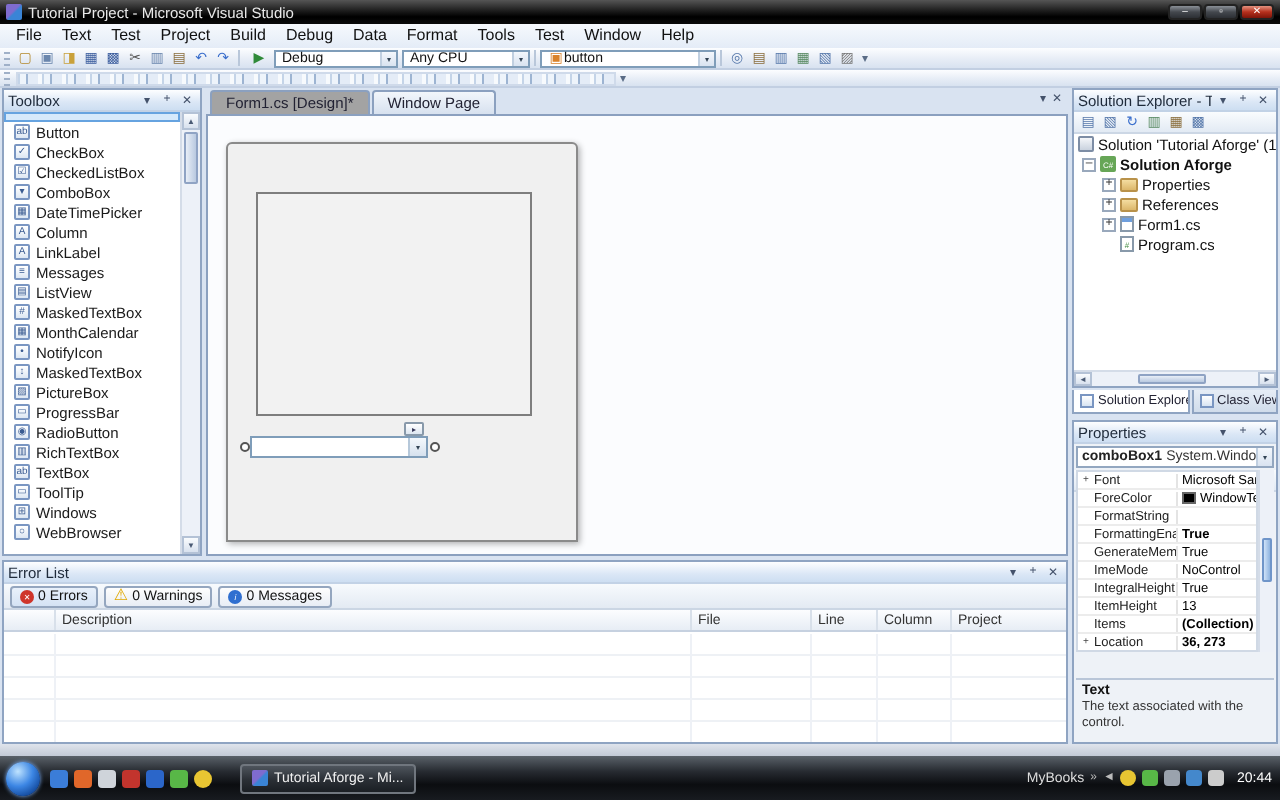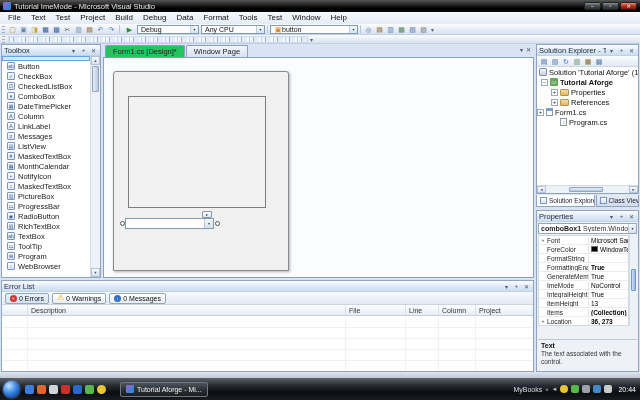--- a/index.html
+++ b/index.html
@@ -60,21 +60,21 @@
   border:1px solid #b4c2d6;display:flex;align-items:center;justify-content:center;font-size:4px;color:#4a5a74}
 .sbtn.up{top:0}.sbtn.dn{bottom:0}
 .sthumb{position:absolute;left:1px;width:7px;border:1px solid #8fa3c4;border-radius:1px;
   background:linear-gradient(90deg,#e8eef7,#b9c9e0)}
 
 
 .designer{position:absolute;left:103px;top:44px;width:431px;height:234px}
 .tabstrip{position:absolute;left:0;top:0;right:0;height:13px;display:flex;align-items:flex-end;padding-left:2px}
 .dtab{height:12px;padding:0 7px;display:flex;align-items:center;border:1px solid #8ba0bf;border-bottom:none;
   border-radius:2px 2px 0 0;background:linear-gradient(#f2f6fb,#d7e1ef);margin-right:1px;font-size:7.5px;color:#223}
-.dtab.active{background:#22c55e;position:relative;z-index:2}
+.dtab.active{background:#a3a3a3;position:relative;z-index:2}
 .tabicos{position:absolute;right:3px;top:2px;display:flex;gap:3px;font-size:6px;color:#44526b}
 .canvas{position:absolute;left:0;top:13px;right:0;bottom:0;background:#fbfcfe;border:1px solid #8ba0bf}
 .form1{position:absolute;left:9px;top:13px;width:176px;height:200px;background:#f0f0f0;
   border:1px solid #8a8a8a;border-radius:3px 3px 0 0;box-shadow:1px 1px 3px rgba(0,0,0,.3)}
 .formtb{height:13px;background:linear-gradient(#fefefe,#dcdcdc 60%,#cfcfcf);border-bottom:1px solid #b5b5b5;
   border-radius:2px 2px 0 0;display:flex;align-items:center;gap:3px;padding:0 3px}
 .fico{width:8px;height:8px;border-radius:1px;background:linear-gradient(135deg,#6f9fdd 55%,#d8b13e 55%)}
 .ftitle{flex:1;font-size:7.5px;color:#222;white-space:nowrap;overflow:hidden}
 .fbtn{width:13px;height:8px;border:1px solid #9a9a9a;border-radius:2px;background:linear-gradient(#fbfbfb,#dadada);
   display:flex;align-items:center;justify-content:center;font-size:5px;color:#444}
@@ -179,21 +179,21 @@
 .trayico{width:8px;height:8px;border-radius:2px}
 .clock{color:#fff;font-size:7px;margin-left:3px}
 </style>
 </head>
 <body>
 
 <div id="screen" class="nosel">
 
   <div class="titlebar">
     <span class="appico"></span>
-    <span class="wintitle">Tutorial ImeMode - Microsoft Visual Studio</span>
+    <span class="wintitle">Tutorial Project - Microsoft Visual Studio</span>
     <span class="winbtns">
       <span class="wbtn">–</span>
       <span class="wbtn">▫</span>
       <span class="wbtn close">✕</span>
     </span>
   </div>
 
   <div class="menubar">
 
   <span class="mitem">File</span>
@@ -342,21 +342,21 @@
           <div class="tbi">
             <span class="tbi-ico">ab</span>
             <span class="lbl">TextBox</span>
           </div>
           <div class="tbi">
             <span class="tbi-ico">▭</span>
             <span class="lbl">ToolTip</span>
           </div>
           <div class="tbi">
             <span class="tbi-ico">⊞</span>
-            <span class="lbl">Program</span>
+            <span class="lbl">Windows</span>
           </div>
           <div class="tbi">
             <span class="tbi-ico">○</span>
             <span class="lbl">WebBrowser</span>
           </div>
         </div>
     </div>
     <div class="vscroll">
       <span class="sbtn up">▲</span>
       <span class="sbtn dn">▼</span>
@@ -403,33 +403,33 @@
         <span class="tico" style="color: rgb(85, 119, 170);">▩</span>
       </div>
     <div class="tree">
       <div class="trow" style="padding-left:2px">
         <span class="ico-sln"></span>
         <span class="tlabel">Solution 'Tutorial Aforge' (1 proj</span>
       </div>
       <div class="trow" style="padding-left:4px">
         <span class="xb">–</span>
         <span class="ico-prj">C#</span>
-        <span class="tlabel" style="font-weight:bold">Tutorial Aforge</span>
+        <span class="tlabel" style="font-weight:bold">Solution Aforge</span>
       </div>
       <div class="trow" style="padding-left:14px">
         <span class="xb">+</span>
         <span class="ico-folder"></span>
         <span class="tlabel">Properties</span>
       </div>
       <div class="trow" style="padding-left:14px">
         <span class="xb">+</span>
         <span class="ico-folder"></span>
         <span class="tlabel">References</span>
       </div>
-      <div class="trow" style="">
+      <div class="trow" style="padding-left:14px">
         <span class="xb">+</span>
         <span class="ico-formfile"></span>
         <span class="tlabel">Form1.cs</span>
       </div>
       <div class="trow" style="padding-left:14px">
         <span class="xsp"></span>
         <span class="ico-csfile">#</span>
         <span class="tlabel">Program.cs</span>
       </div>
     </div>

